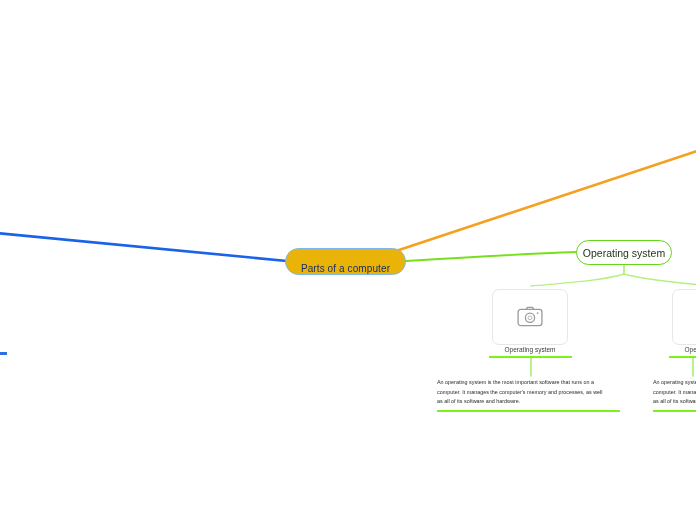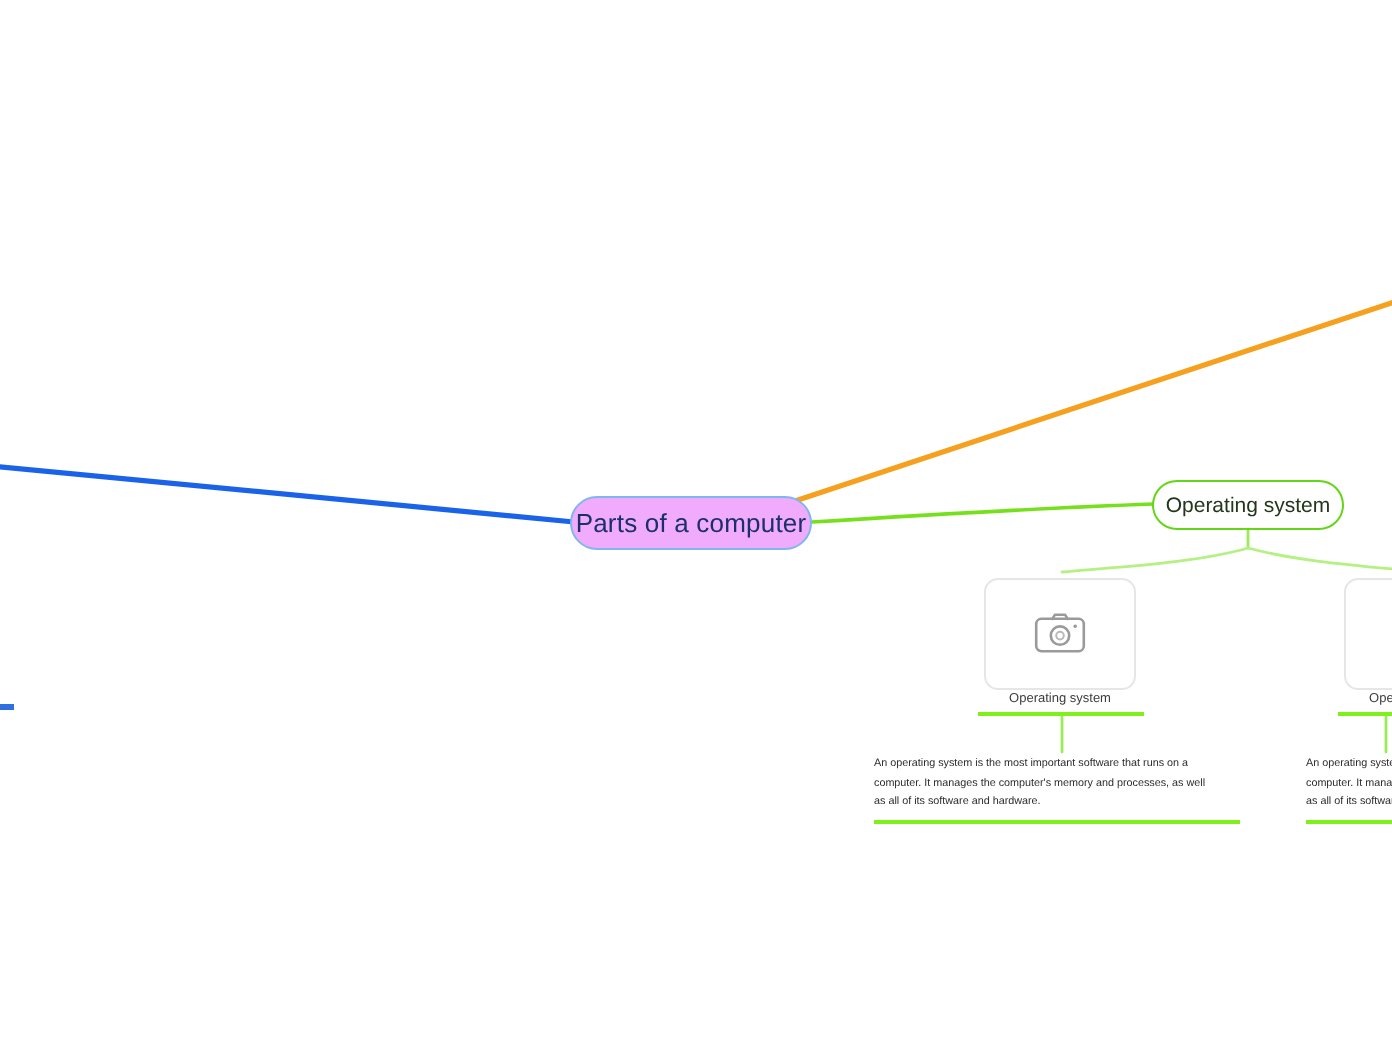--- a/index.html
+++ b/index.html
@@ -33,26 +33,26 @@
   
   .node-center {
     position: absolute;
     left: 285px;
     top: 248px;
     width: 121px;
     height: 27px;
     box-sizing: border-box;
     border: 1.6px solid #7fb6ee;
     border-radius: 14px;
-    background: #f0abfc;
+    background: #eab308;
     display: flex;
-    align-items: center;
+    align-items: flex-end;
     justify-content: center;
     color: #1a2f6b;
-    font-size: 13px;
+    font-size: 10px;
     letter-spacing: .1px;
     white-space: nowrap;
   }
 
   
   .node-topic {
     position: absolute;
     left: 576px;
     top: 240px;
     width: 96px;

